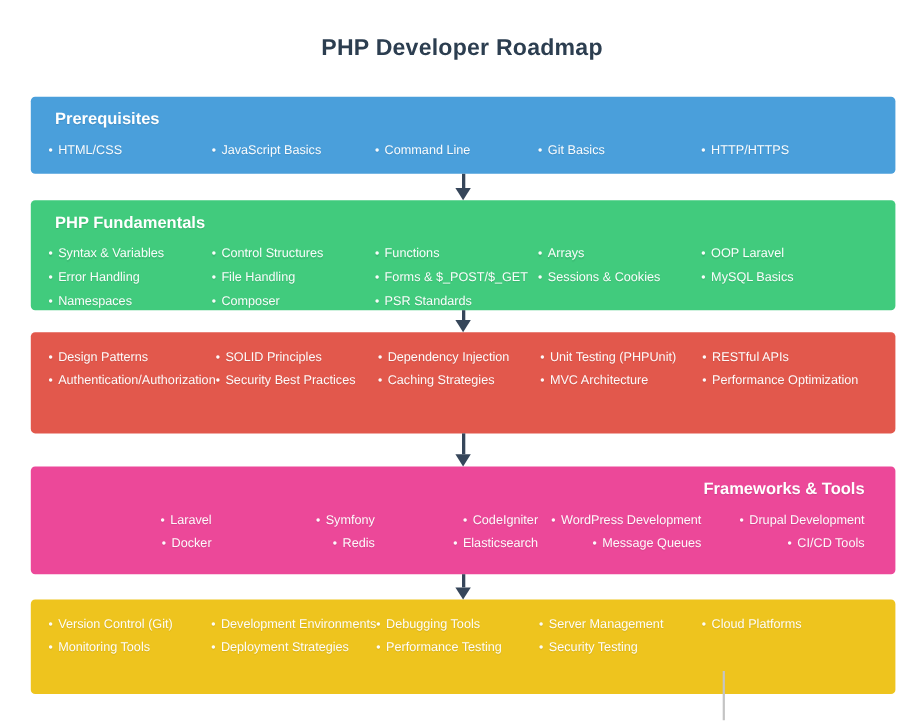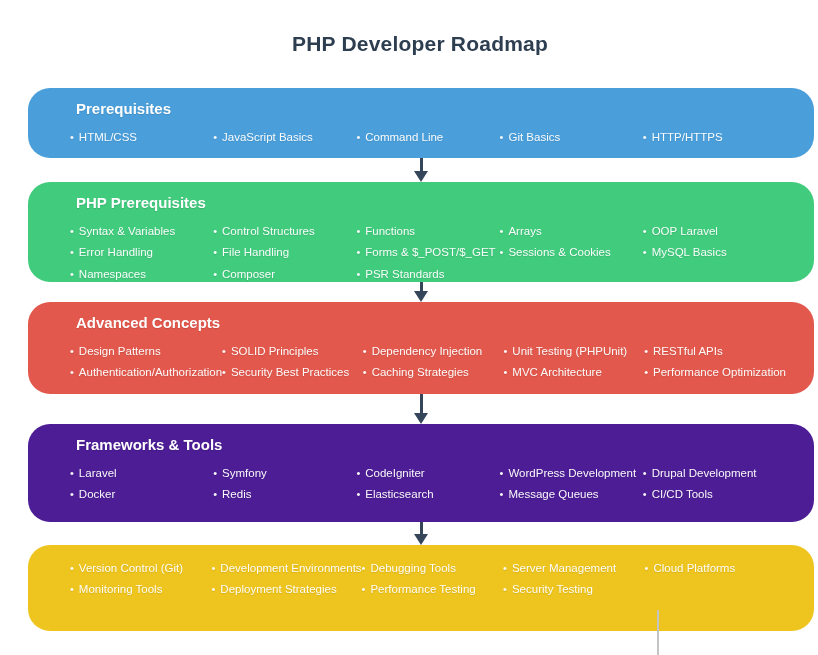--- a/index.html
+++ b/index.html
@@ -30,22 +30,22 @@
   }
   .sections {
     position: absolute;
     top: 88px;
     left: 28px;
     width: 786px;
   }
   .section {
     box-sizing: border-box;
     width: 786px;
-    border-radius: 22px;
-    padding: 12px 28px 10px 42px;
+    border-radius: 4px;
+    padding: 12px 28px 10px 16px;
     color: #ffffff;
     overflow: hidden;
   }
   .section-title {
     margin: 0 0 9px 0;
     padding-left: 6px;
     font-size: 15px;
     font-weight: bold;
     color: #ffffff;
     text-shadow: 0 1px 1px rgba(0,0,0,0.12);
@@ -108,21 +108,21 @@
           <div class="item"><span class="bullet">•</span><span>Command Line</span></div>
           <div class="item"><span class="bullet">•</span><span>Git Basics</span></div>
           <div class="item"><span class="bullet">•</span><span>HTTP/HTTPS</span></div>
         </div>
       </div>
       <div class="arrow" style="height: 24px;">
         <div class="stem" style="background: rgb(54, 70, 90);"></div>
         <div class="head" style="border-top-color: rgb(54, 70, 90);"></div>
       </div>
       <div class="section" style="background: rgb(65, 203, 125); height: 100px;">
-        <h2 class="section-title">PHP Prerequisites</h2>
+        <h2 class="section-title">PHP Fundamentals</h2>
         <div class="items-grid">
           <div class="item"><span class="bullet">•</span><span>Syntax &amp; Variables</span></div>
           <div class="item"><span class="bullet">•</span><span>Control Structures</span></div>
           <div class="item"><span class="bullet">•</span><span>Functions</span></div>
           <div class="item"><span class="bullet">•</span><span>Arrays</span></div>
           <div class="item"><span class="bullet">•</span><span>OOP Laravel</span></div>
           <div class="item"><span class="bullet">•</span><span>Error Handling</span></div>
           <div class="item"><span class="bullet">•</span><span>File Handling</span></div>
           <div class="item"><span class="bullet">•</span><span>Forms &amp; $_POST/$_GET</span></div>
           <div class="item"><span class="bullet">•</span><span>Sessions &amp; Cookies</span></div>
@@ -130,39 +130,38 @@
           <div class="item"><span class="bullet">•</span><span>Namespaces</span></div>
           <div class="item"><span class="bullet">•</span><span>Composer</span></div>
           <div class="item"><span class="bullet">•</span><span>PSR Standards</span></div>
         </div>
       </div>
       <div class="arrow" style="height: 20px;">
         <div class="stem" style="background: rgb(54, 70, 90);"></div>
         <div class="head" style="border-top-color: rgb(54, 70, 90);"></div>
       </div>
       <div class="section" style="background: rgb(226, 88, 76); height: 92px;">
-        <h2 class="section-title">Advanced Concepts</h2>
         <div class="items-grid">
           <div class="item"><span class="bullet">•</span><span>Design Patterns</span></div>
           <div class="item"><span class="bullet">•</span><span>SOLID Principles</span></div>
           <div class="item"><span class="bullet">•</span><span>Dependency Injection</span></div>
           <div class="item"><span class="bullet">•</span><span>Unit Testing (PHPUnit)</span></div>
           <div class="item"><span class="bullet">•</span><span>RESTful APIs</span></div>
           <div class="item"><span class="bullet">•</span><span>Authentication/Authorization</span></div>
           <div class="item"><span class="bullet">•</span><span>Security Best Practices</span></div>
           <div class="item"><span class="bullet">•</span><span>Caching Strategies</span></div>
           <div class="item"><span class="bullet">•</span><span>MVC Architecture</span></div>
           <div class="item"><span class="bullet">•</span><span>Performance Optimization</span></div>
         </div>
       </div>
       <div class="arrow" style="height: 30px;">
         <div class="stem" style="background: rgb(54, 70, 90);"></div>
         <div class="head" style="border-top-color: rgb(54, 70, 90);"></div>
       </div>
-      <div class="section" style="background: #4c1d95; height: 98px;">
+      <div class="section" style="background: #ec4899; height: 98px; text-align: right;">
         <h2 class="section-title">Frameworks &amp; Tools</h2>
         <div class="items-grid">
           <div class="item"><span class="bullet">•</span><span>Laravel</span></div>
           <div class="item"><span class="bullet">•</span><span>Symfony</span></div>
           <div class="item"><span class="bullet">•</span><span>CodeIgniter</span></div>
           <div class="item"><span class="bullet">•</span><span>WordPress Development</span></div>
           <div class="item"><span class="bullet">•</span><span>Drupal Development</span></div>
           <div class="item"><span class="bullet">•</span><span>Docker</span></div>
           <div class="item"><span class="bullet">•</span><span>Redis</span></div>
           <div class="item"><span class="bullet">•</span><span>Elasticsearch</span></div>

